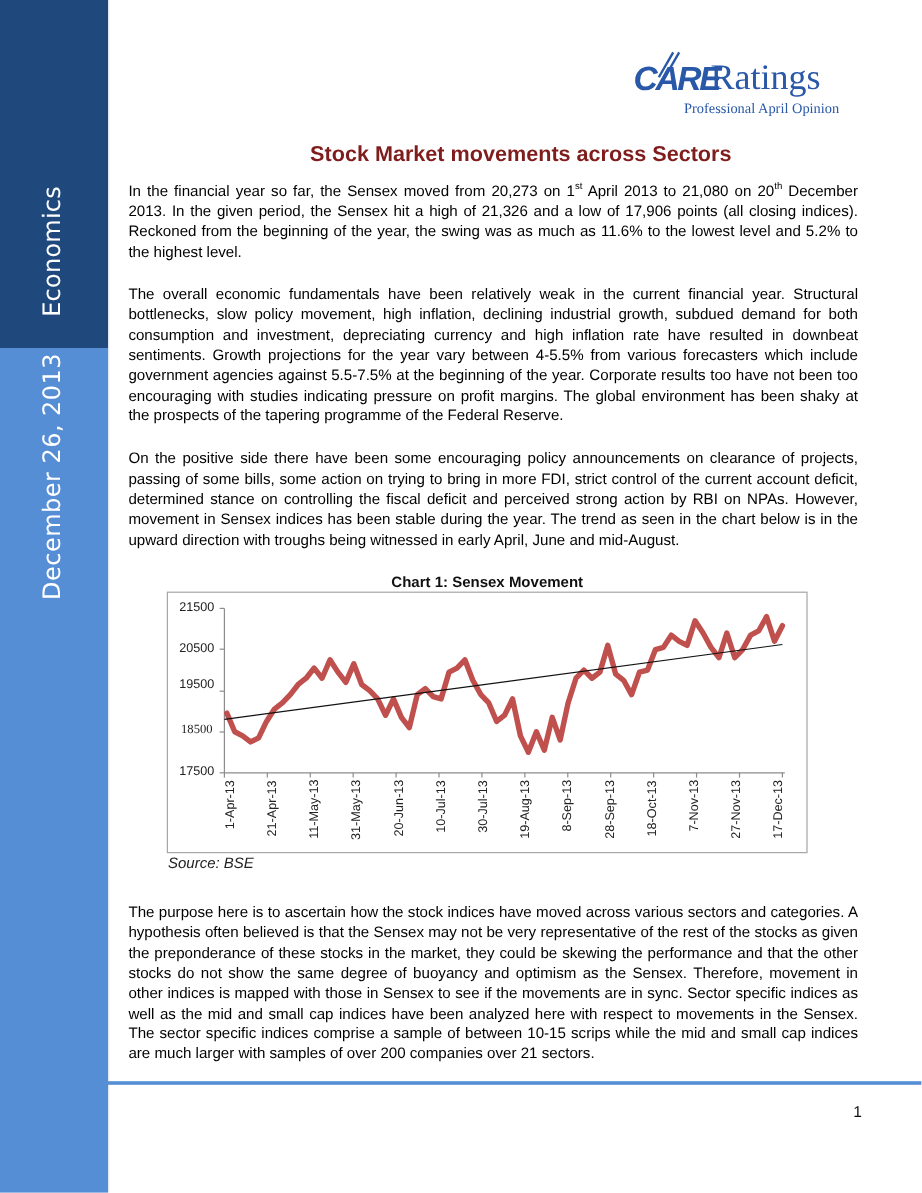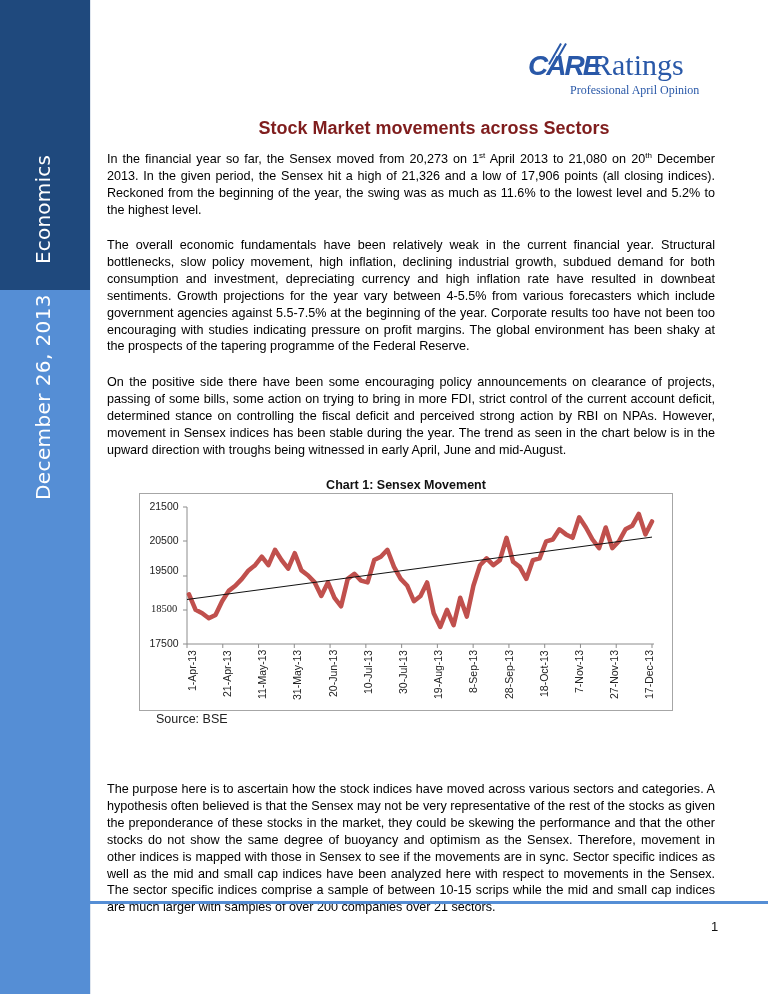--- a/index.html
+++ b/index.html
@@ -23,31 +23,31 @@
   .logo-stroke { position:absolute; width:2px; height:24px; background:#2958a8; transform:rotate(30deg); }
 
   .title { position:absolute; left:100px; top:118px; width:668px; text-align:center;
            font-size:18px; font-weight:bold; color:#7f1d1d; }
 
   .para { position:absolute; left:107px; width:608px; font-size:12.6px; line-height:16.9px;
           text-align:justify; color:#000000; }
   .p1 { top:151px; }
   .p2 { top:237px; }
   .p3 { top:374px; }
-  .p4 { top:752px;margin-top:29px; }
+  .p4 { top:752px; }
   sup { font-size:8px; line-height:0; }
 
   .chart-box { position:absolute; left:139px; top:493px; width:532px; height:216px;
                border:1px solid #a6a6a6; background:#fff; }
   .chart-title { position:absolute; left:139px; top:478px; width:534px; text-align:center;
                  font-size:12.5px; font-weight:bold; color:#111; }
   .ytick { position:absolute; left:148px; width:32px; text-align:center; font-size:10.5px; color:#222; }
   .xtick { position:absolute; top:652px; font-size:10.5px; color:#222; white-space:nowrap;
            transform:rotate(-90deg); transform-origin:left top; }
-  .source { position:absolute; left:156px; top:712px; font-size:12.5px; color:#222; }
+  .source { position:absolute; left:140px; top:712px; font-size:12.5px; font-style:italic; color:#222; }
   svg.plot { position:absolute; left:0; top:0; }
 
   .footer-rule { position:absolute; left:90px; top:901px; width:678px; height:3px; background:#558ed5; }
   .page-num { position:absolute; left:711px; top:919px; font-size:13px; color:#111; }
 </style>
 </head>
 <body>
 
 <div class="band-top"></div>
 <div class="band-bottom"></div>

